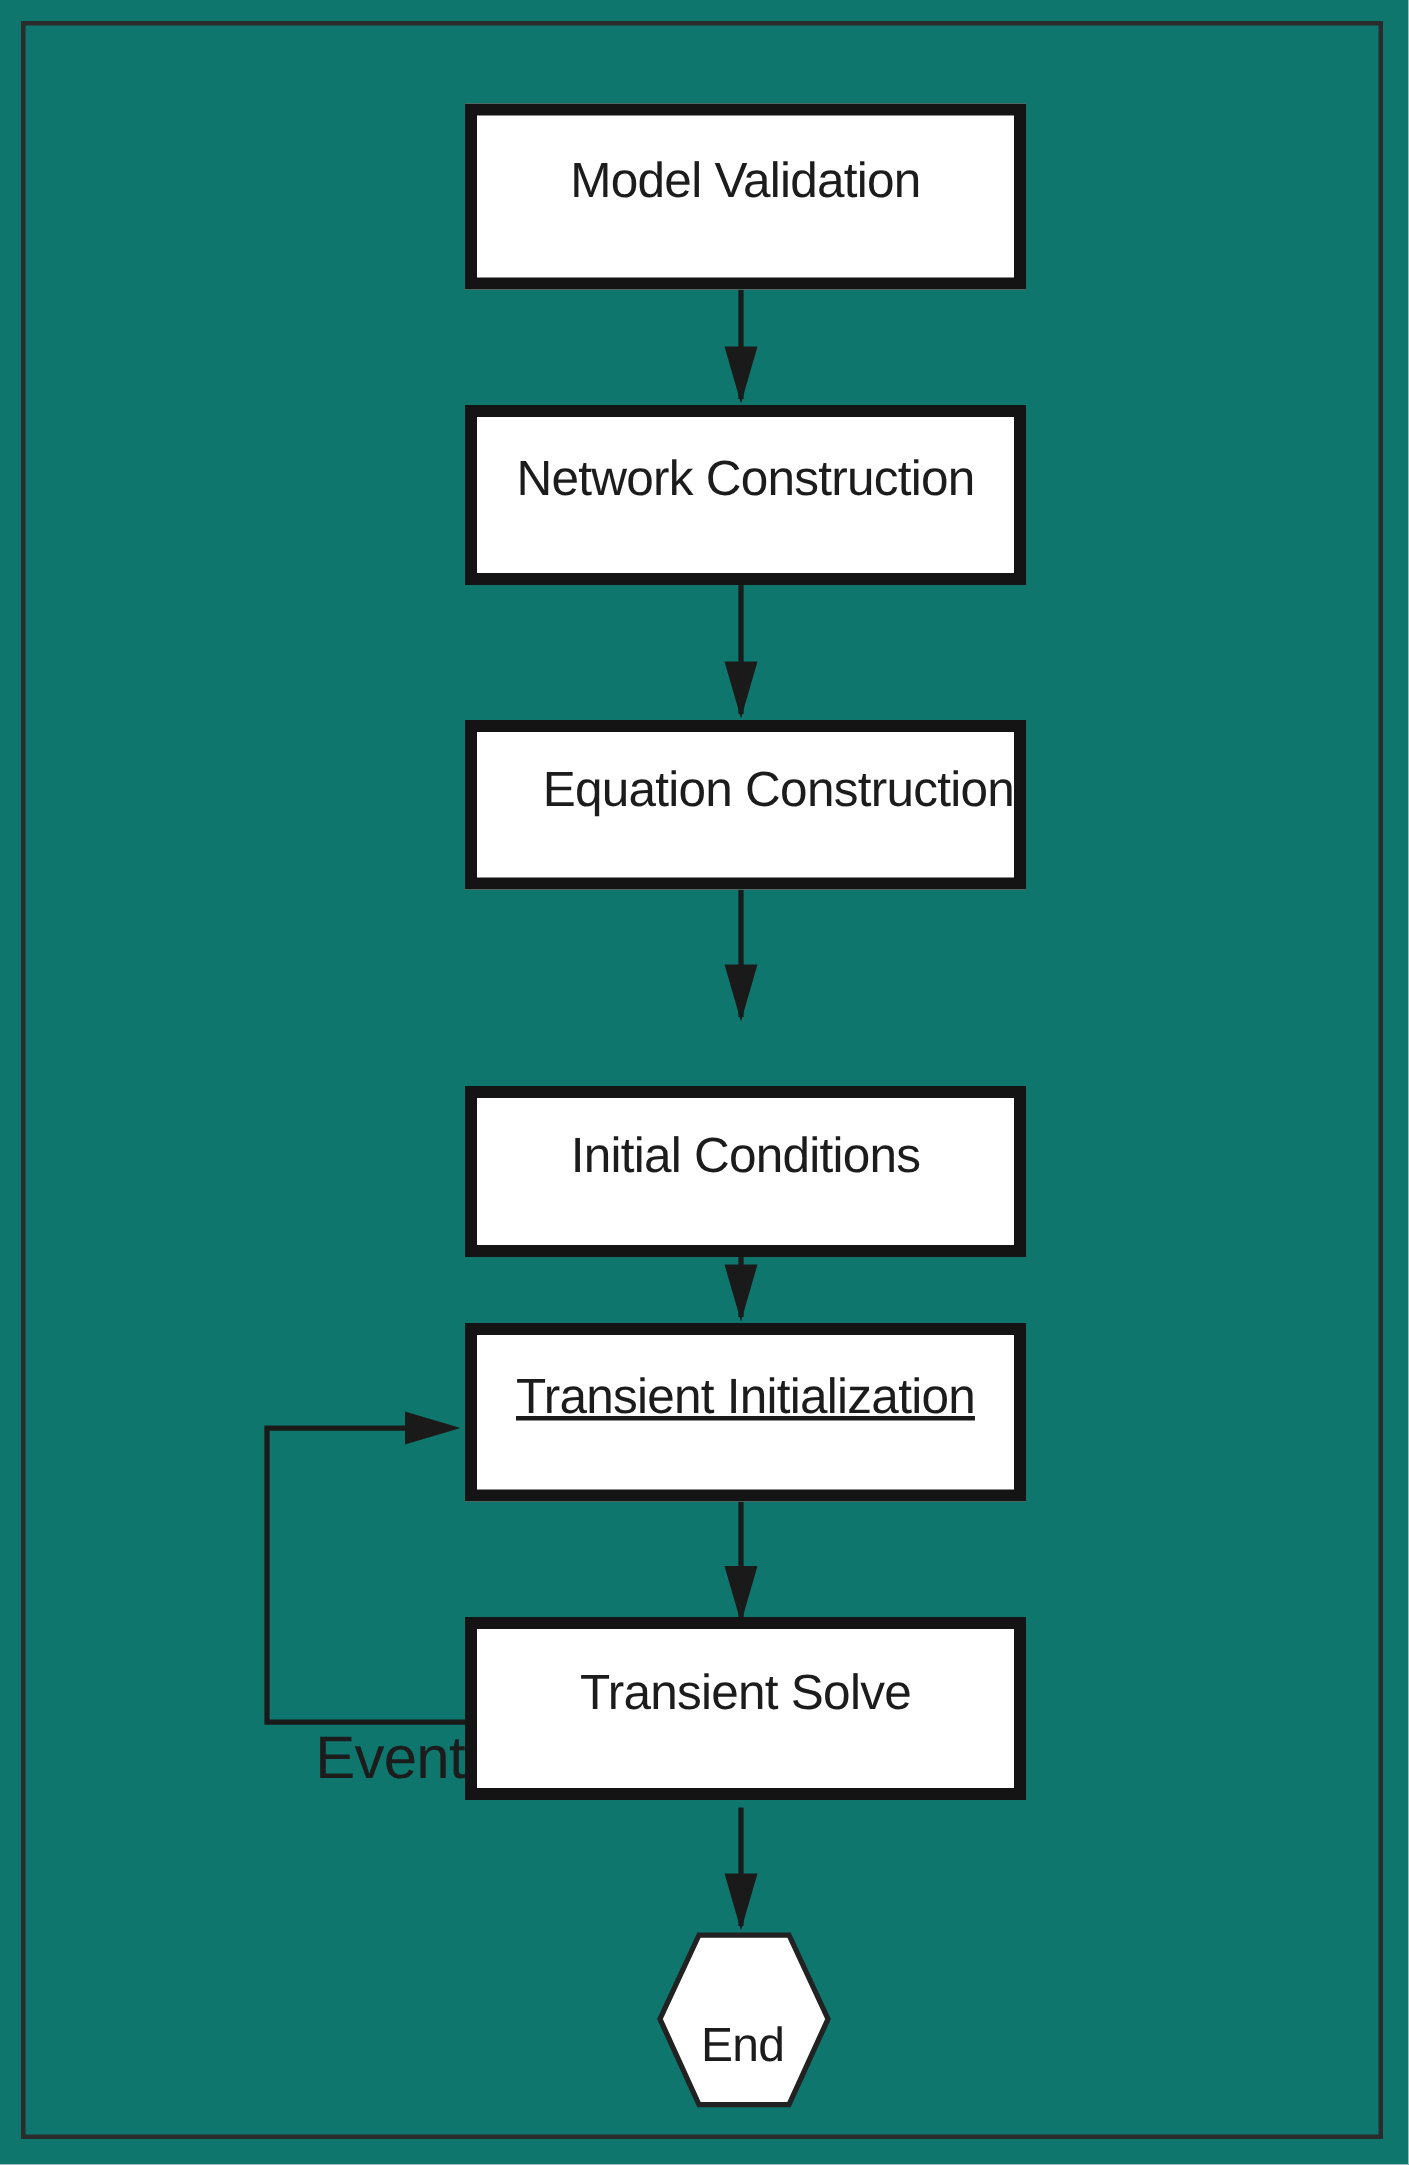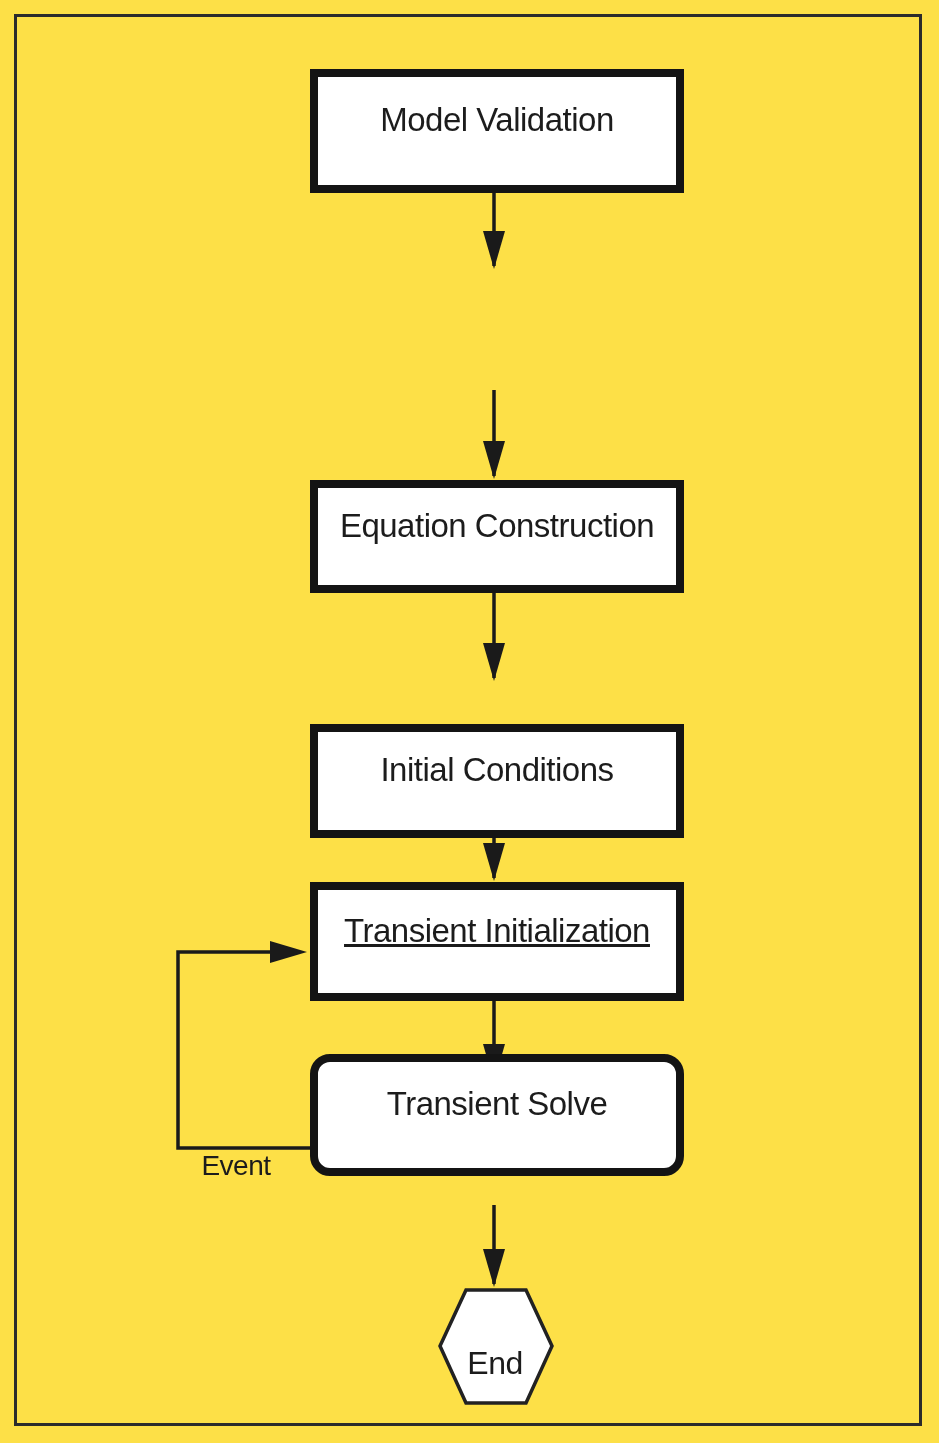--- a/index.html
+++ b/index.html
@@ -4,21 +4,21 @@
 <style>
   html, body {
     margin: 0;
     padding: 0;
     background: #ffffff;
   }
   .stage {
     position: relative;
     width: 939px;
     height: 1443px;
-    background: #fde047;
+    background: #0f766e;
     font-family: "Liberation Sans", sans-serif;
     color: #1a1a1a;
     overflow: hidden;
   }
   .frame {
     position: absolute;
     left: 14px;
     top: 14px;
     width: 908px;
     height: 1412px;
@@ -46,25 +46,25 @@
     padding-bottom: 22px;
   }
   .node-label {
     font-size: 33px;
     letter-spacing: -0.5px;
     white-space: nowrap;
     color: #1c1c1c;
   }
   .edge-label {
     position: absolute;
-    left: 184px;
+    left: 208px;
     top: 1150px;
     width: 104px;
     text-align: center;
-    font-size: 28px;
+    font-size: 40px;
     letter-spacing: -0.5px;
     color: #1c1c1c;
   }
   .end-label {
     position: absolute;
     left: 438px;
     top: 1289px;
     width: 114px;
     height: 148px;
     display: flex;
@@ -119,34 +119,37 @@
       <polygon points="270,941 270,963 307,952" fill="#1a1a1a"></polygon>
     </g>
 
     <polygon points="466,1290 526,1290 552,1346 526,1403 466,1403 440,1346" fill="#ffffff" stroke="#222222" stroke-width="3.5"></polygon>
   </svg>
 
   <div class="node" style="top:69px;  height:124px;">
     <span class="node-label">Model Validation</span>
   </div>
 
+  <div class="node" style="top:270px; height:120px;">
+    <span class="node-label">Network Construction</span>
+  </div>
 
-  <div class="node" style="top:480px; height:113px;">
+  <div class="node" style="top:480px; height:113px;justify-content:flex-end;">
     <span class="node-label">Equation Construction</span>
   </div>
 
   <div class="node" style="top:682px; height:114px;margin-top:42px;">
     <span class="node-label">Initial Conditions</span>
   </div>
 
   <div class="node" style="top:882px; height:119px;text-decoration:underline;">
     <span class="node-label">Transient Initialization</span>
   </div>
 
-  <div class="node" style="top:1054px; height:122px;border-radius:20px;">
+  <div class="node" style="top:1078px; height:122px;">
     <span class="node-label">Transient Solve</span>
   </div>
 
   <div class="edge-label">Event</div>
 
   <div class="end-label">End</div>
 
 </div>
 
 </body></html>

